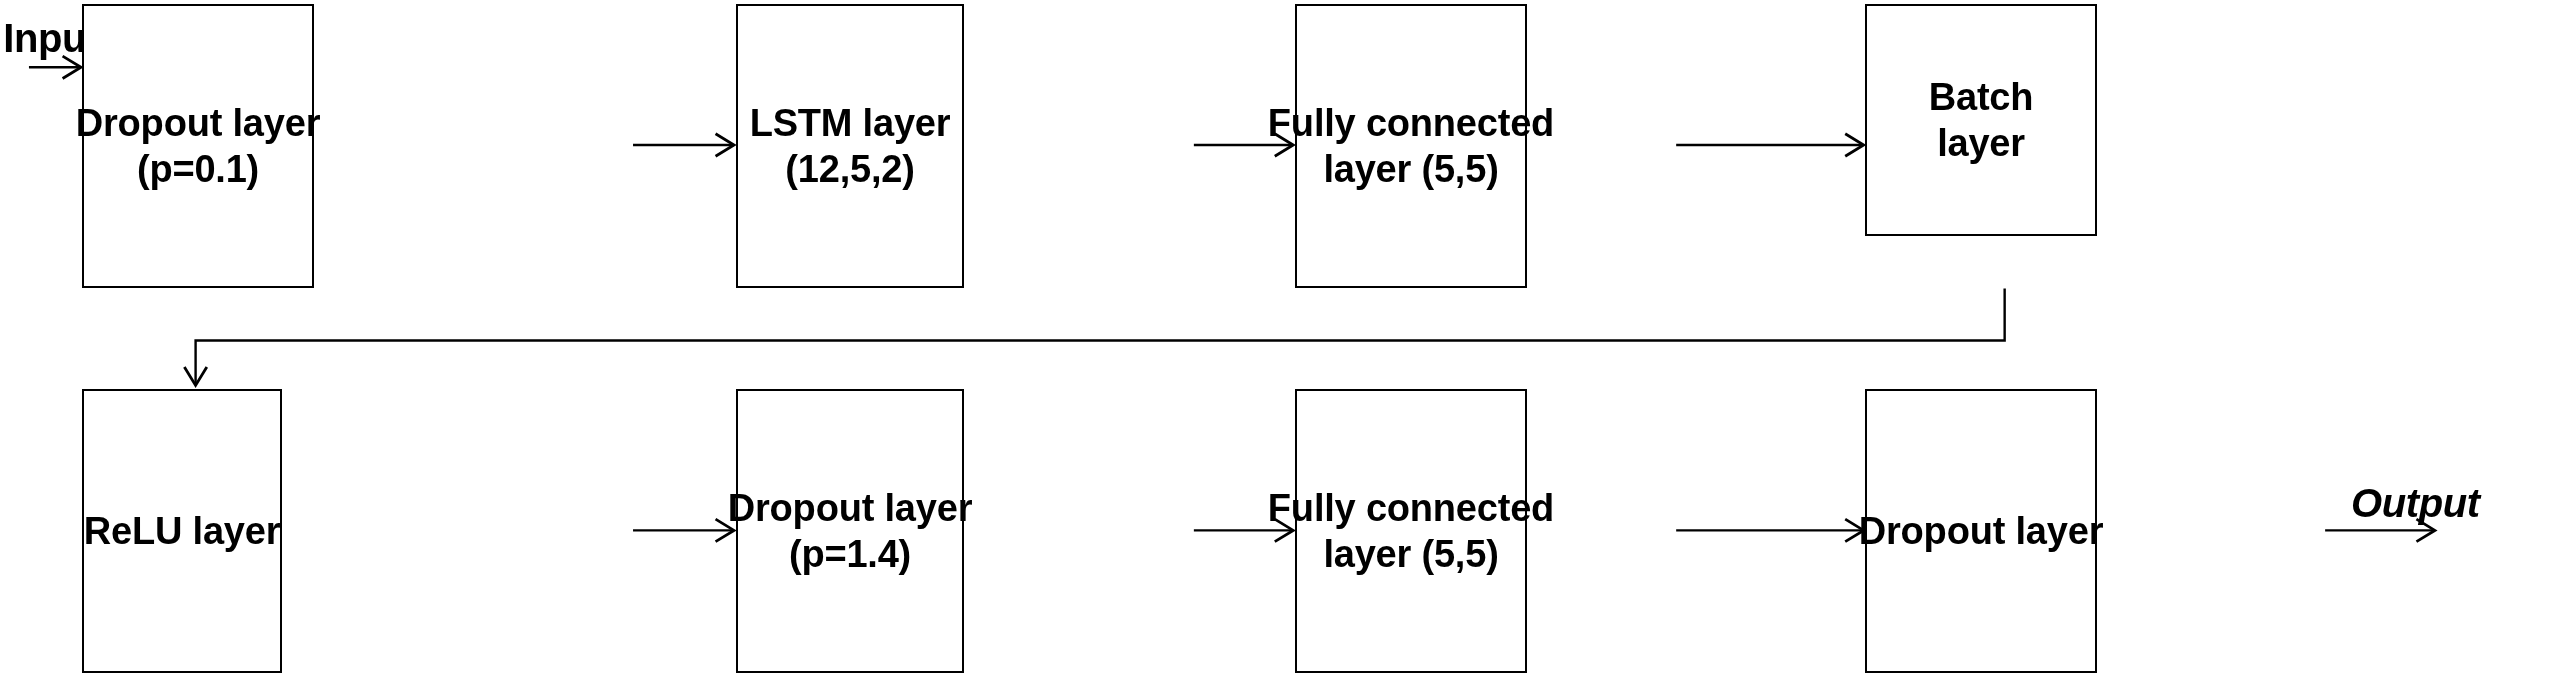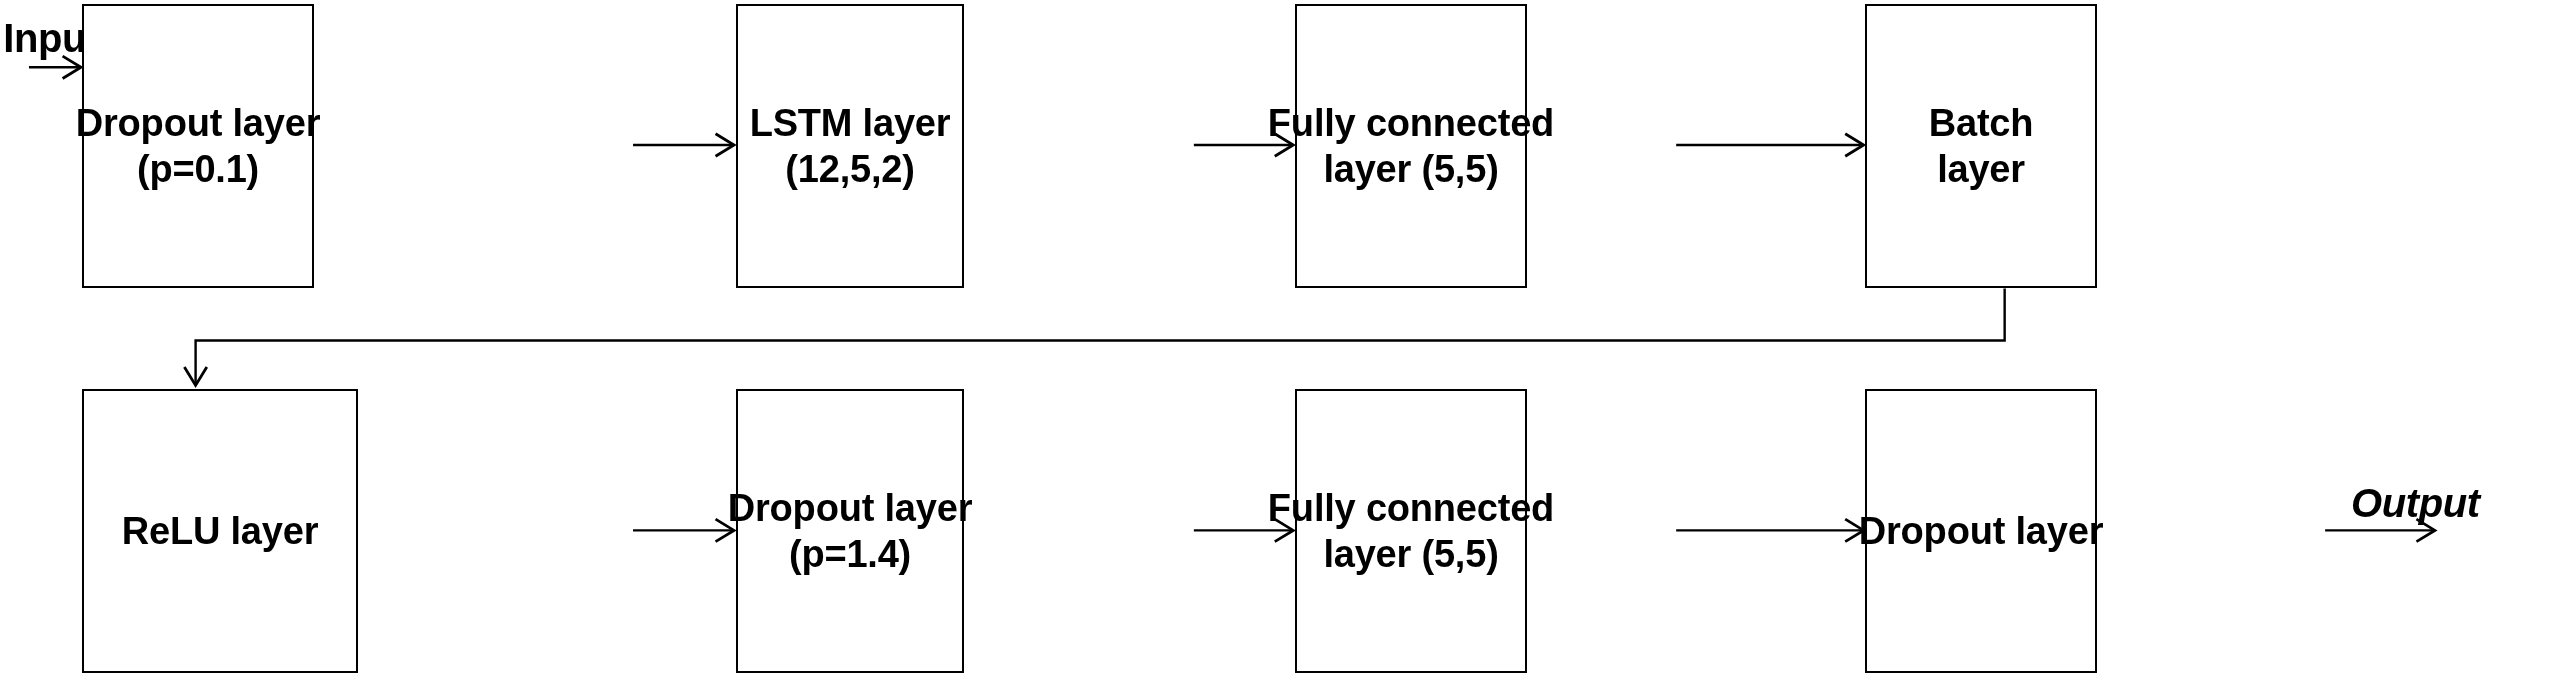--- a/index.html
+++ b/index.html
@@ -123,26 +123,26 @@
   <div class="node" style="left:736px; top:4px; width:228px; height:284px;text-align:center;">
     <span class="ln">LSTM layer</span>
     <span class="ln">(12,5,2)</span>
   </div>
 
   <div class="node" style="left:1295px; top:4px; width:232px; height:284px;">
     <span class="ln">Fully connected</span>
     <span class="ln">layer (5,5)</span>
   </div>
 
-  <div class="node" style="left:1865px; top:4px; width:232px; height:284px;">
+  <div class="node" style="left:1865px; top:4px; width:232px; height:232px;">
     <span class="ln">Batch</span>
     <span class="ln">layer</span>
   </div>
 
-  <div class="node" style="left:82px; top:389px; width:276px; height:284px;justify-content:center;">
+  <div class="node" style="left:82px; top:389px; width:200px; height:284px;justify-content:center;">
     <span class="ln">ReLU layer</span>
   </div>
 
   <div class="node" style="left:736px; top:389px; width:228px; height:284px;">
     <span class="ln">Dropout layer</span>
     <span class="ln">(p=1.4)</span>
   </div>
 
   <div class="node" style="left:1295px; top:389px; width:232px; height:284px;">
     <span class="ln">Fully connected</span>

